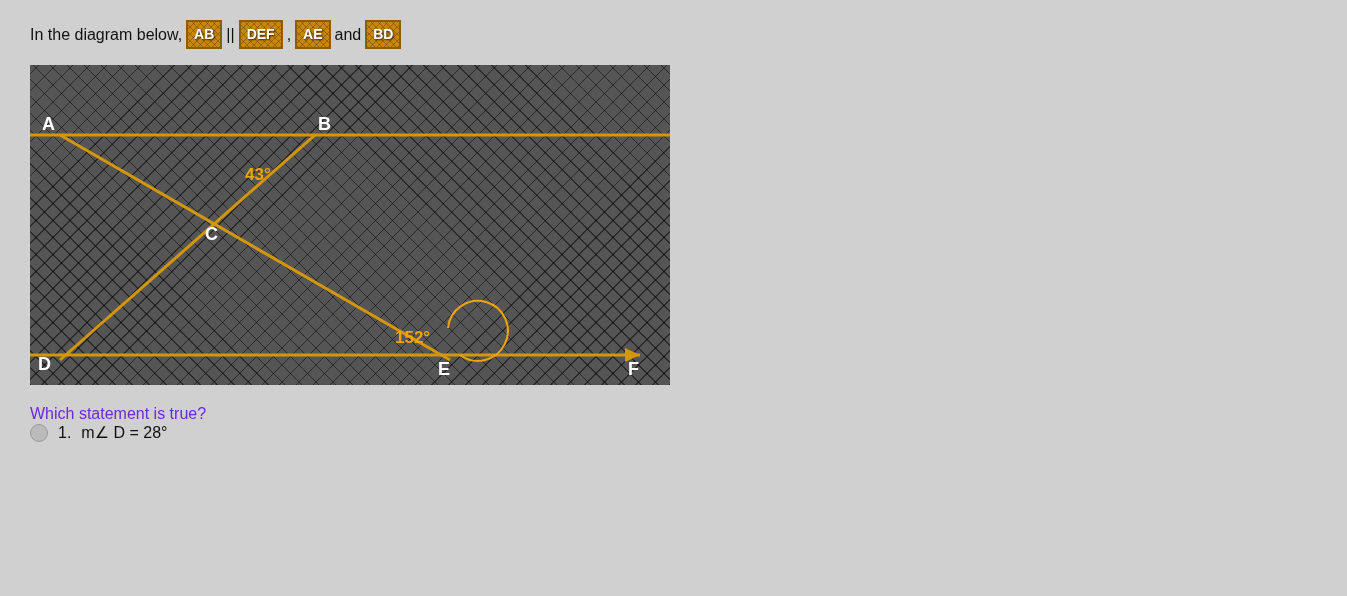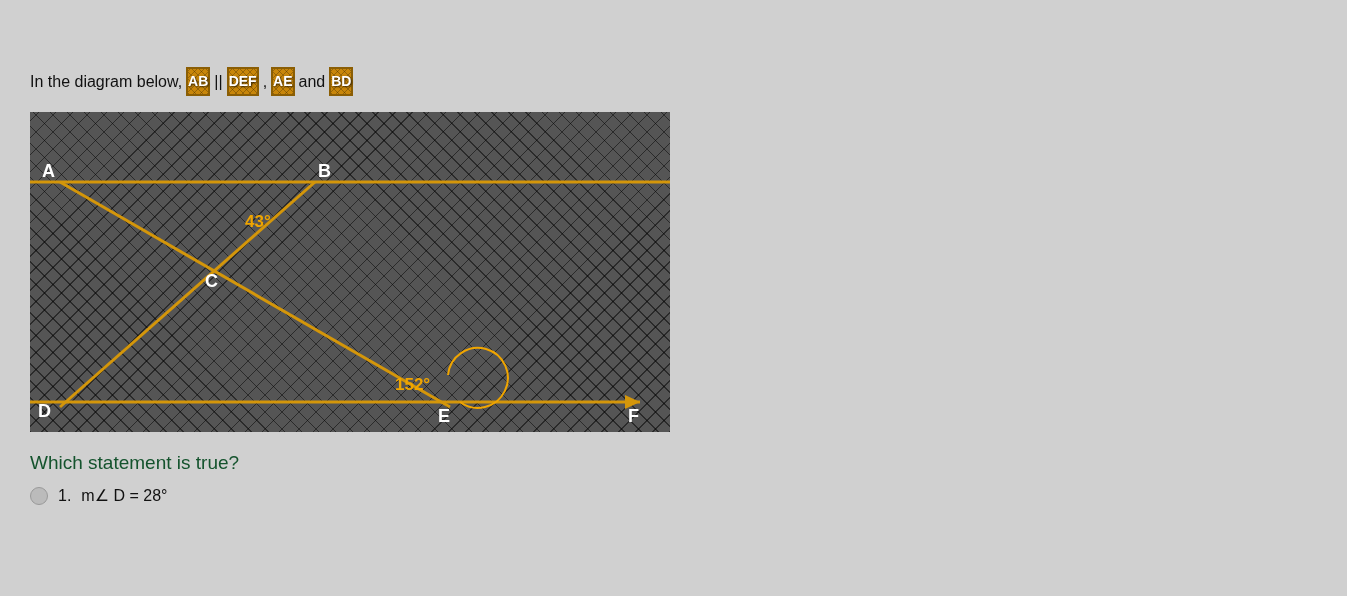--- a/index.html
+++ b/index.html
@@ -13,31 +13,30 @@
       padding: 20px 30px;
     }
     .problem-statement {
       display: flex;
       align-items: center;
       flex-wrap: wrap;
       gap: 4px;
       margin-bottom: 16px;
       font-size: 16px;
       line-height: 1.5;
-      margin-top: 47px;
     }
     .inline-label {
       display: inline-flex;
       align-items: center;
       justify-content: center;
       background: #c8860a;
       color: #fff;
       font-weight: bold;
       font-size: 14px;
-      padding: 2px 0;
+      padding: 2px 6px;
       border: 2px solid #8B5E04;
       position: relative;
       
     }
     .inline-label::before {
       content: '';
       position: absolute;
       top: 0; left: 0; right: 0; bottom: 0;
       background-image:
         repeating-linear-gradient(45deg, rgba(0,0,0,0.25) 0px, rgba(0,0,0,0.25) 1px, transparent 1px, transparent 5px),
@@ -64,23 +63,22 @@
         repeating-linear-gradient(45deg, rgba(0,0,0,0.5) 0px, rgba(0,0,0,0.5) 1px, transparent 1px, transparent 12px),
         repeating-linear-gradient(-45deg, rgba(0,0,0,0.5) 0px, rgba(0,0,0,0.5) 1px, transparent 1px, transparent 12px);
     }
     .diagram-svg {
       position: absolute;
       top: 0; left: 0;
       width: 100%;
       height: 100%;
     }
     .which-statement {
-      font-size: 19px;
-      margin-bottom: 12px;
-      color: #14532d;
+      font-size: 16px;
+      color: #6d28d9;
     }
     .answer-option {
       display: flex;
       align-items: center;
       gap: 10px;
       margin-bottom: 8px;
       font-size: 16px;
     }
     .radio-circle {
       width: 18px;

